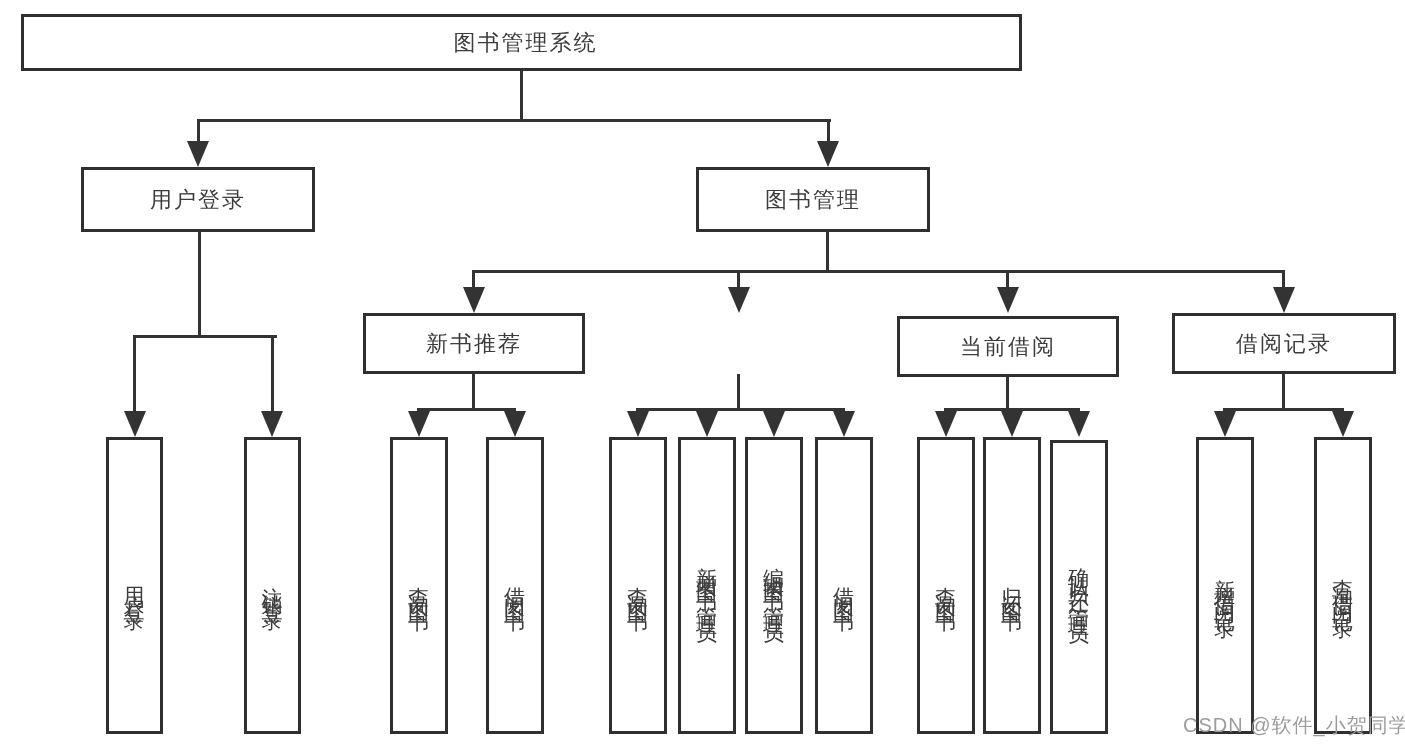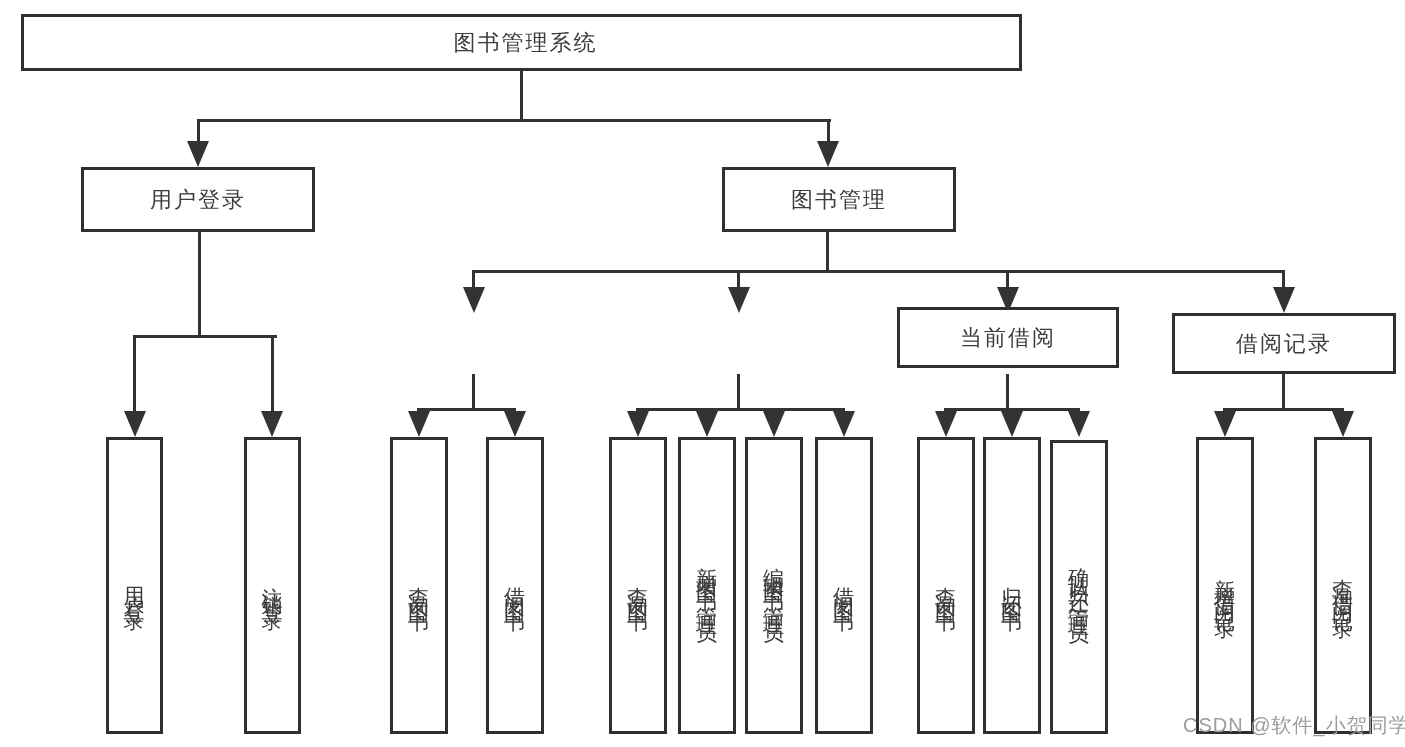--- a/index.html
+++ b/index.html
@@ -62,21 +62,21 @@
   <div class="vline" style="left:520px; top:71px; height:50px;"></div>
   <div class="hline" style="left:198px; top:119px; width:633px;"></div>
   <div class="vline" style="left:197px; top:119px; height:24px;"></div>
   <div class="vline" style="left:827px; top:119px; height:24px;"></div>
   <div class="arrow" style="left:187px; top:141px;"></div>
   <div class="arrow" style="left:817px; top:141px;"></div>
 
   <div class="box hbox" style="left:81px; top:167px; width:234px; height:65px;">
     <span>用户登录</span>
   </div>
-  <div class="box hbox" style="left:722px; top:167px; width:234px; height:65px;">
+  <div class="box hbox" style="left:696px; top:167px; width:234px; height:65px;">
     <span>图书管理</span>
   </div>
 
   <div class="vline" style="left:198px; top:232px; height:105px;"></div>
   <div class="hline" style="left:133px; top:335px; width:144px;"></div>
   <div class="vline" style="left:133px; top:335px; height:78px;"></div>
   <div class="vline" style="left:271px; top:335px; height:78px;"></div>
   <div class="arrow" style="left:124px; top:411px;"></div>
   <div class="arrow" style="left:261px; top:411px;"></div>
 
@@ -84,21 +84,24 @@
   <div class="hline" style="left:474px; top:270px; width:810px;"></div>
   <div class="vline" style="left:472px; top:270px; height:19px;"></div>
   <div class="vline" style="left:737px; top:270px; height:19px;"></div>
   <div class="vline" style="left:1006px; top:270px; height:19px;"></div>
   <div class="vline" style="left:1282px; top:270px; height:19px;"></div>
   <div class="arrow" style="left:463px; top:287px;"></div>
   <div class="arrow" style="left:728px; top:287px;"></div>
   <div class="arrow" style="left:997px; top:287px;"></div>
   <div class="arrow" style="left:1273px; top:287px;"></div>
 
-  <div class="box hbox" style="left:897px; top:307px; width:222px; height:61px;">
+  <div class="box hbox" style="left:363px; top:313px; width:222px; height:61px;">
+    <span>新书推荐</span>
+  </div>
+  <div class="box hbox" style="left:897px; top:316px; width:222px; height:61px;">
     <span>当前借阅</span>
   </div>
   <div class="box hbox" style="left:1172px; top:313px; width:224px; height:61px;">
     <span>借阅记录</span>
   </div>
 
   <div class="vline" style="left:472px; top:374px; height:36px;"></div>
   <div class="hline" style="left:419px; top:408px; width:96px;"></div>
   <div class="vline" style="left:417px; top:408px; height:6px;"></div>
   <div class="vline" style="left:513px; top:408px; height:6px;"></div>

